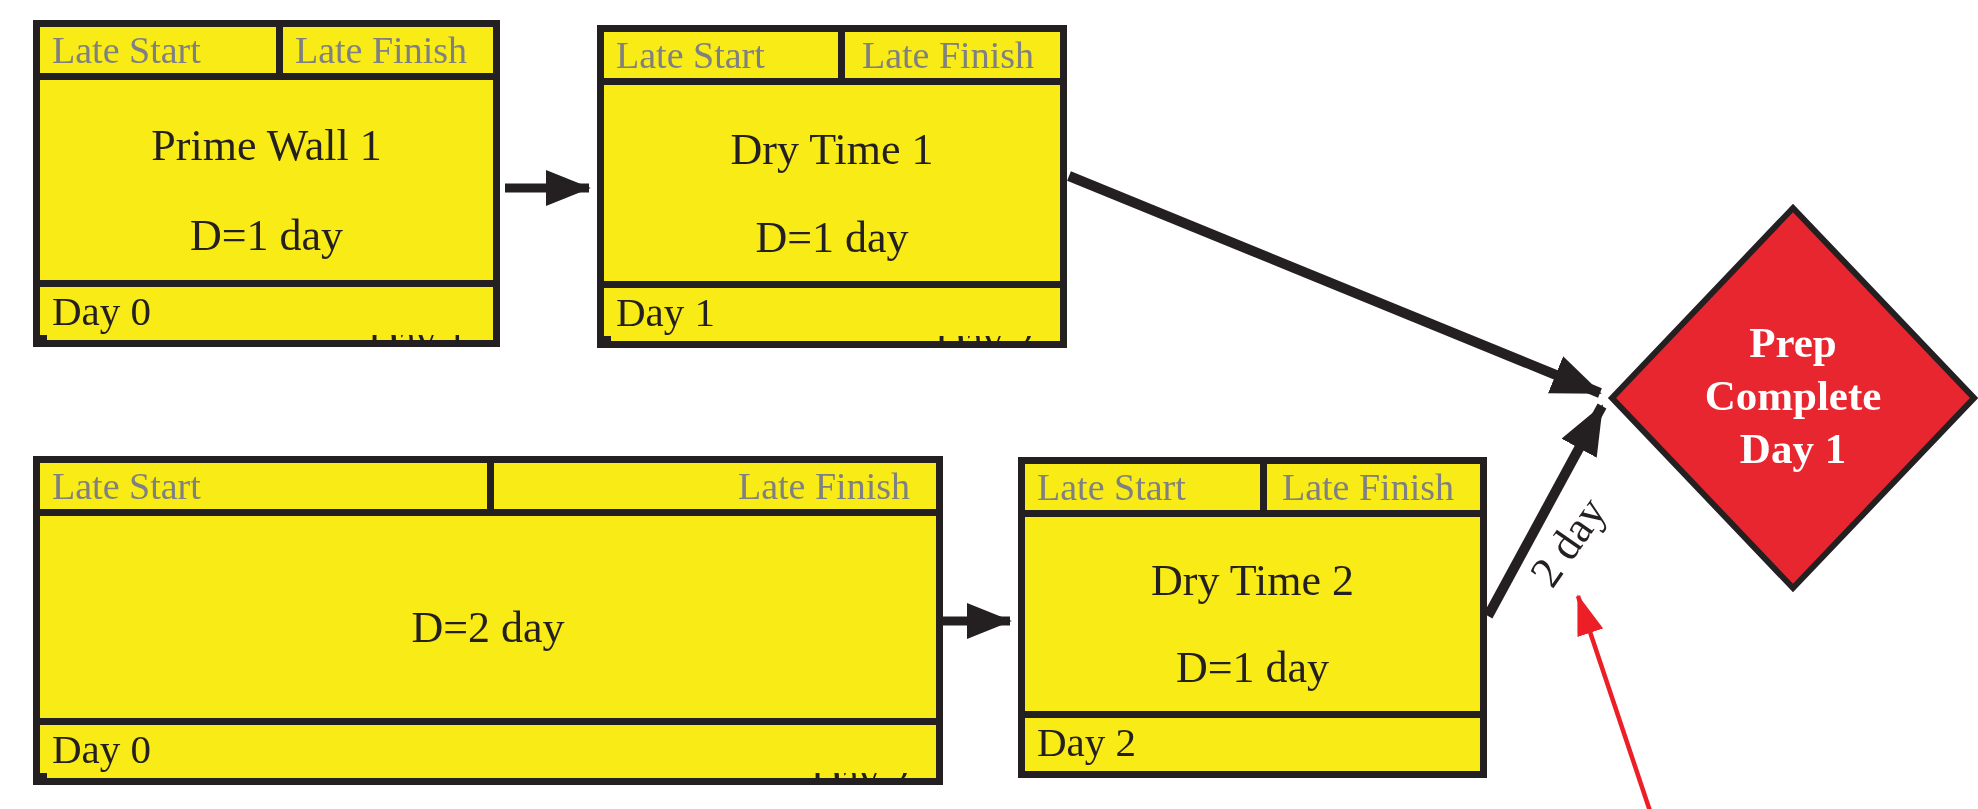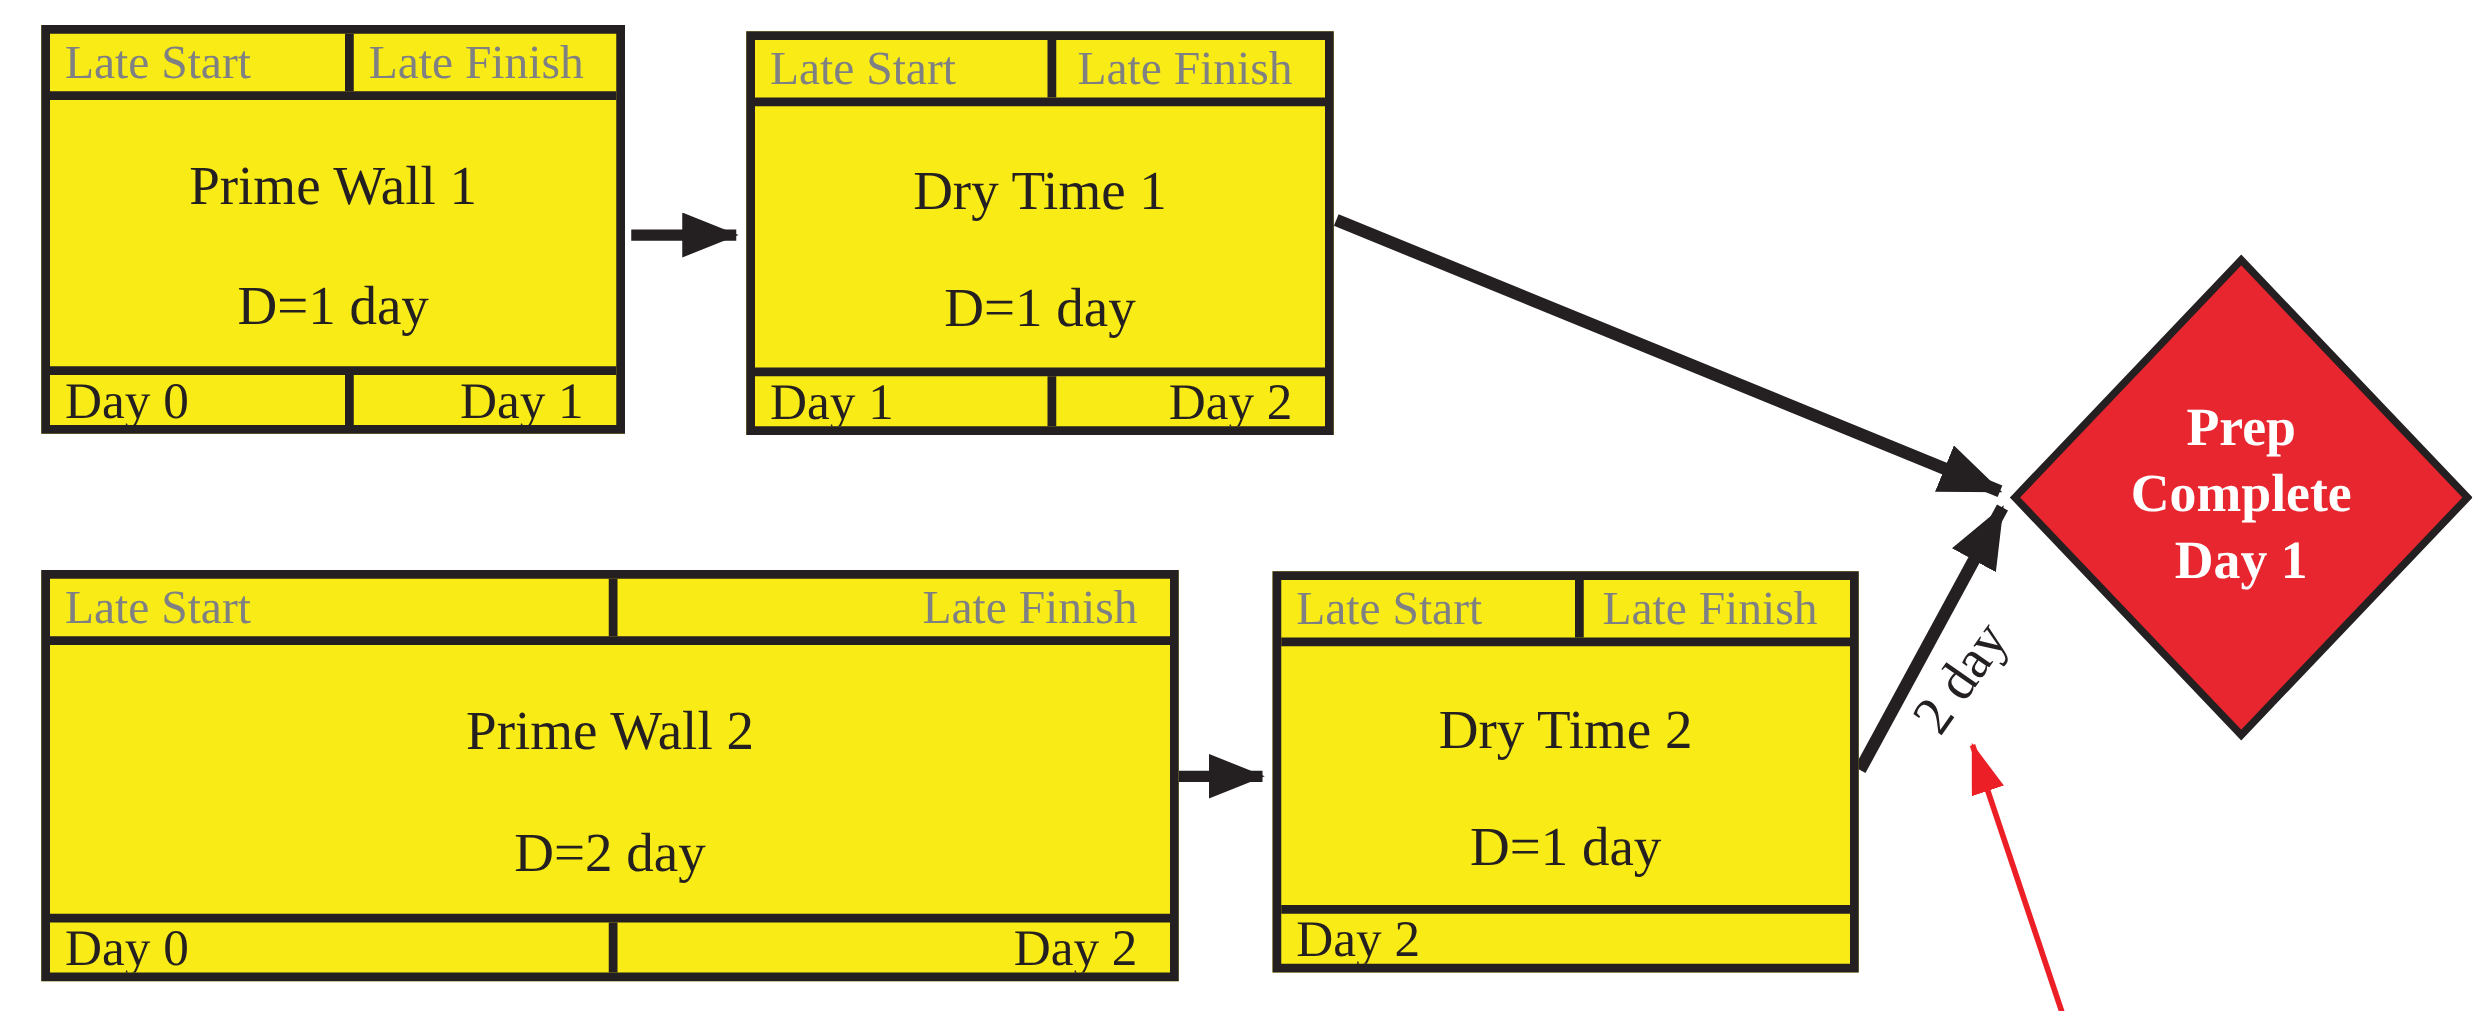--- a/index.html
+++ b/index.html
@@ -21,21 +21,21 @@
   
   .node {
     position: absolute;
     background: var(--node-fill, #f8eb16);
     border: 7px solid var(--ink, #241f20);
     display: flex;
     flex-direction: column;
   }
   .row { display: flex; width: 100%; }
   .row.header { height: 53px; border-bottom: 7px solid var(--ink, #241f20); }
-  .row.footer { height: 47px; border-top: 7px solid var(--ink, #241f20); margin-top: auto; }
+  .row.footer { height: 60px; border-top: 7px solid var(--ink, #241f20); margin-top: auto; flex-direction: column; }
   .cell { display: flex; align-items: center; overflow: hidden; }
   .cell.left  { width: var(--split, 52%); padding-left: 12px; }
   .cell.right { flex: 1; border-left: 7px solid var(--ink, #241f20); justify-content: flex-end; padding-right: 26px; }
   .header .cell { color: var(--header-text, #7e8083); font-size: 38px; }
   .footer .cell { color: var(--ink, #241f20); font-size: 41px; }
   .body { flex: 1; display: flex; flex-direction: column; color: var(--ink, #241f20); margin-top: 20px; }
   .body .line {
     flex: 1;
     display: flex;
     align-items: center;
@@ -122,21 +122,20 @@
       <div class="cell right">Day 2</div>
     </div>
   </div>
 
   <div class="node" style="left:33px; top:456px; width:910px; height:329px; --split:49.9%">
     <div class="row header">
       <div class="cell left">Late Start</div>
       <div class="cell right">Late Finish</div>
     </div>
     <div class="body">
-      <div class="line">Prime Wall 2</div>
       <div class="line">D=2 day</div>
     </div>
     <div class="row footer">
       <div class="cell left">Day 0</div>
       <div class="cell right">Day 2</div>
     </div>
   </div>
 
   <div class="node" style="left:1018px; top:457px; width:469px; height:321px; --split:51.6%">
     <div class="row header">

